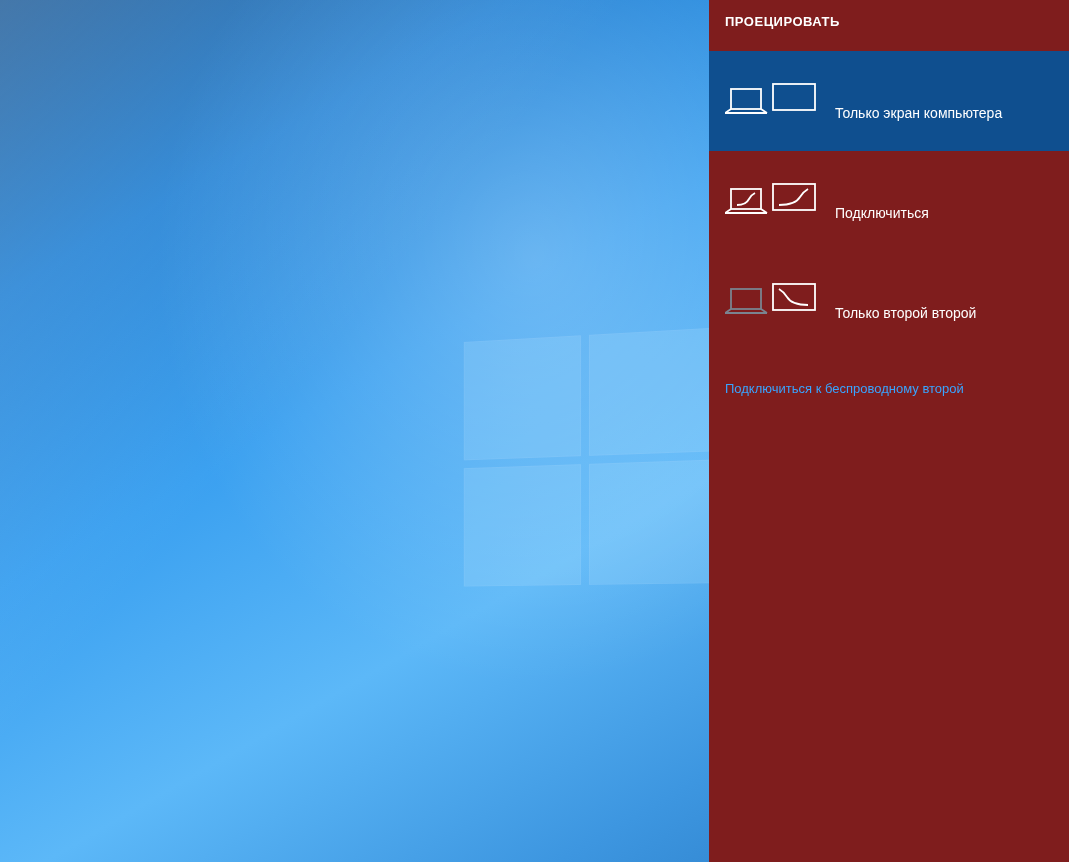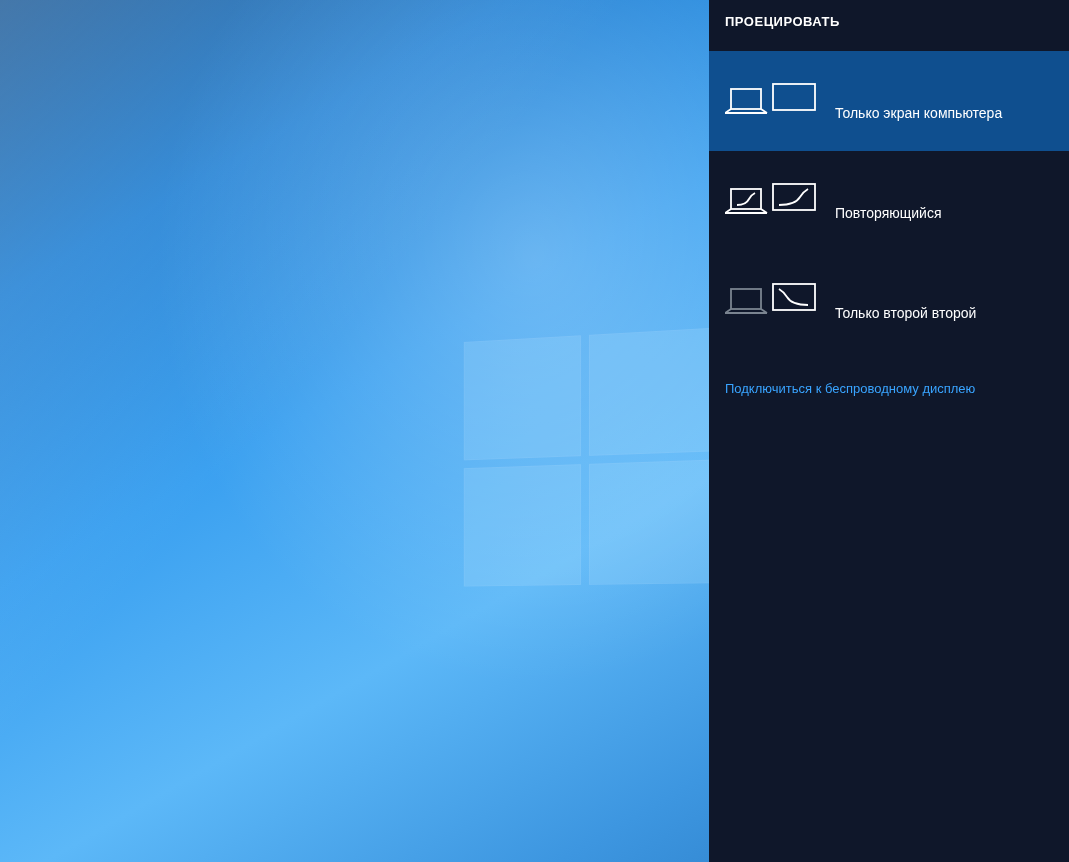--- a/index.html
+++ b/index.html
@@ -56,21 +56,21 @@
     .windows-logo .pane {
       background: rgba(180, 225, 255, 0.55);
       border: 1px solid rgba(255,255,255,0.15);
     }
     .project-panel {
       position: absolute;
       top: 0;
       right: 0;
       width: 360px;
       height: 100%;
-      background: #0f172a;
+      background: #7f1d1d;
       color: #ffffff;
       display: flex;
       flex-direction: column;
     }
     .panel-title {
       font-size: 13px;
       font-weight: 600;
       letter-spacing: 0.5px;
       padding: 14px 16px 22px 16px;
       text-transform: uppercase;
@@ -144,33 +144,33 @@
 
         <rect x="6" y="8" width="30" height="20" class="icon-stroke"></rect>
         <line x1="0" y1="32" x2="42" y2="32" class="icon-stroke"></line>
         <path d="M6 28 L0 32 M36 28 L42 32" class="icon-stroke"></path>
         <path d="M30 12 C30 12 26 14 24 18 C22 22 18 24 12 24" class="icon-stroke"></path>
 
         <rect x="48" y="3" width="42" height="26" class="icon-stroke"></rect>
         <path d="M83 8 C83 8 78 11 75 16 C72 21 64 24 54 24" class="icon-stroke"></path>
       </svg>
     </div>
-    <div class="label">Повторяющийся</div>
+    <div class="label">Подключиться</div>
   </div>
 
 
   <div class="project-option">
     <div class="icon-wrap">
       <svg width="92" height="40" viewBox="0 0 92 40">
 
         <rect x="6" y="8" width="30" height="20" class="icon-stroke-dim"></rect>
         <line x1="0" y1="32" x2="42" y2="32" class="icon-stroke-dim"></line>
         <path d="M6 28 L0 32 M36 28 L42 32" class="icon-stroke-dim"></path>
 
         <rect x="48" y="3" width="42" height="26" class="icon-stroke"></rect>
         <path d="M54 8 C54 8 59 11 62 16 C65 21 73 24 83 24" class="icon-stroke"></path>
       </svg>
     </div>
     <div class="label">Только второй второй</div>
   </div>
 
-  <div class="wireless-link">Подключиться к беспроводному дисплею</div>
+  <div class="wireless-link">Подключиться к беспроводному второй</div>
 </div>
 
 </body></html>

